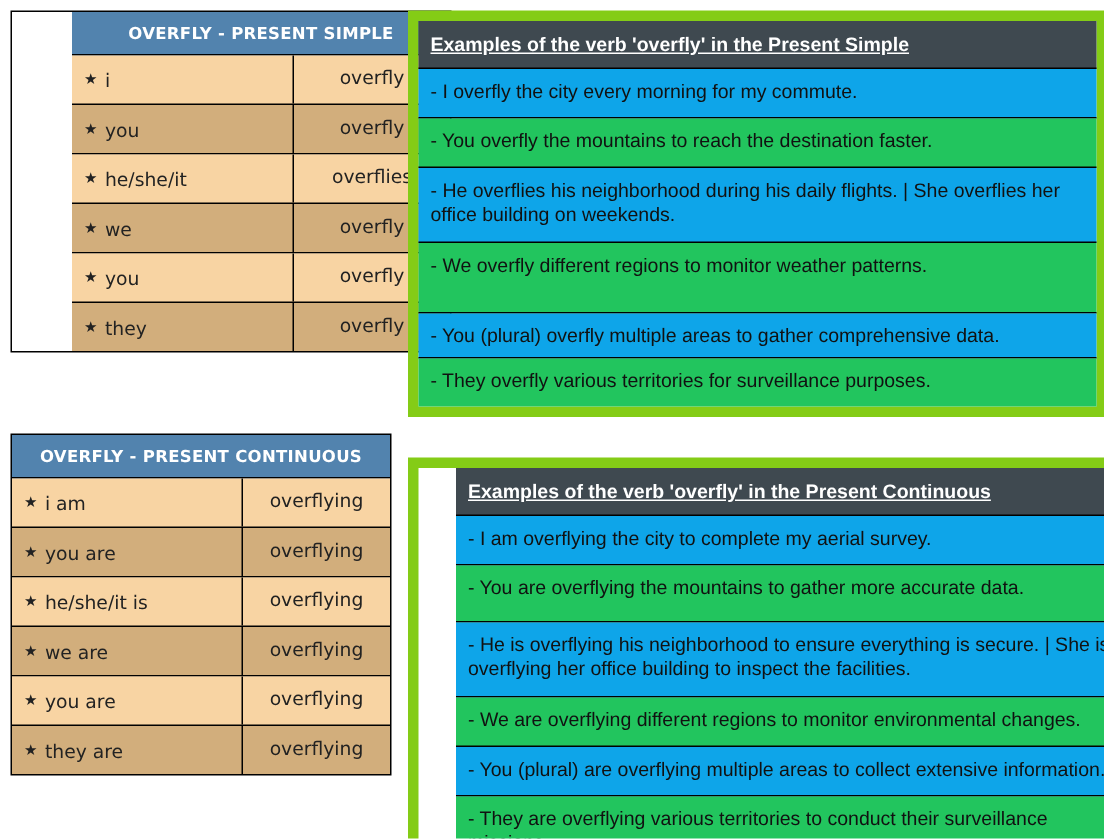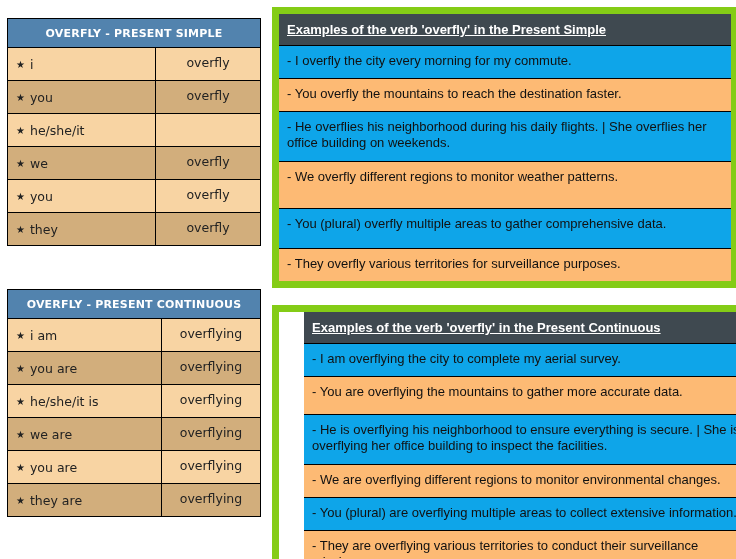--- a/index.html
+++ b/index.html
@@ -11,46 +11,47 @@
   .conj-row.odd { background:#f8d4a3; }
   .conj-row.even { background:#d2ae7c; }
   .conj-pron { border-right:1px solid #000; display:flex; align-items:center; padding-left:8px; box-sizing:border-box; }
   .conj-pron .star { font-size:10px; margin-right:5px; }
   .conj-verb { flex:1; display:flex; align-items:flex-start; justify-content:center; padding-top:7px; box-sizing:border-box; }
   .ex { position:absolute; border:7px solid #84cc16; font-family:"Liberation Sans", sans-serif; }
   .ex-head { background:#3f4950; color:#fff; font-weight:bold; font-size:13px; text-decoration:underline; height:32px; display:flex; align-items:center; padding-left:8px; border-bottom:1px solid #000; box-sizing:border-box; }
   .ex-row { font-size:13px; color:#111; padding:7px 8px; box-sizing:border-box; border-bottom:1px solid #000; line-height:16px; }
   .ex-row:last-child { border-bottom:none; }
   .ex-row.white { background:#0ea5e9; }
-  .ex-row.gray { background:#fdba74; }
+  .ex-row.gray { background:#22c55e; }
 </style>
 </head>
 <body>
 
-<div class="conj" style="left:7px; top:18px; width:252px;">
+<div class="conj" style="left:7px; top:7px; width:252px;padding-left:40px;">
   <div class="conj-head">OVERFLY - PRESENT SIMPLE</div>
   <div class="conj-row odd">
     <div class="conj-pron" style="width:148px;">
         <span class="star">★</span>
         <span>i</span>
       </div>
     <div class="conj-verb">overfly</div>
   </div>
   <div class="conj-row even">
     <div class="conj-pron" style="width:148px;">
         <span class="star">★</span>
         <span>you</span>
       </div>
     <div class="conj-verb">overfly</div>
   </div>
   <div class="conj-row odd">
     <div class="conj-pron" style="width:148px;">
         <span class="star">★</span>
         <span>he/she/it</span>
       </div>
+    <div class="conj-verb">overflies</div>
   </div>
   <div class="conj-row even">
     <div class="conj-pron" style="width:148px;">
         <span class="star">★</span>
         <span>we</span>
       </div>
     <div class="conj-verb">overfly</div>
   </div>
   <div class="conj-row odd">
     <div class="conj-pron" style="width:148px;">
@@ -67,21 +68,21 @@
     <div class="conj-verb">overfly</div>
   </div>
 </div>
 
 <div class="ex" style="left:272px; top:7px; width:452px;">
   <div class="ex-head">Examples of the verb 'overfly' in the Present Simple</div>
   <div class="ex-row white" style="height:33px;">- I overfly the city every morning for my commute.</div>
   <div class="ex-row gray" style="height:33px;">- You overfly the mountains to reach the destination faster.</div>
   <div class="ex-row white" style="height:50px;">- He overflies his neighborhood during his daily flights. | She overflies her office building on weekends.</div>
   <div class="ex-row gray" style="height:47px;">- We overfly different regions to monitor weather patterns.</div>
-  <div class="ex-row white" style="height:40px;">- You (plural) overfly multiple areas to gather comprehensive data.</div>
+  <div class="ex-row white" style="height:30px;">- You (plural) overfly multiple areas to gather comprehensive data.</div>
   <div class="ex-row gray" style="height:32px;">- They overfly various territories for surveillance purposes.</div>
 </div>
 
 <div class="conj" style="left:7px; top:289px; width:252px;">
   <div class="conj-head">OVERFLY - PRESENT CONTINUOUS</div>
   <div class="conj-row odd">
     <div class="conj-pron" style="width:154px;">
         <span class="star">★</span>
         <span>i am</span>
       </div>

